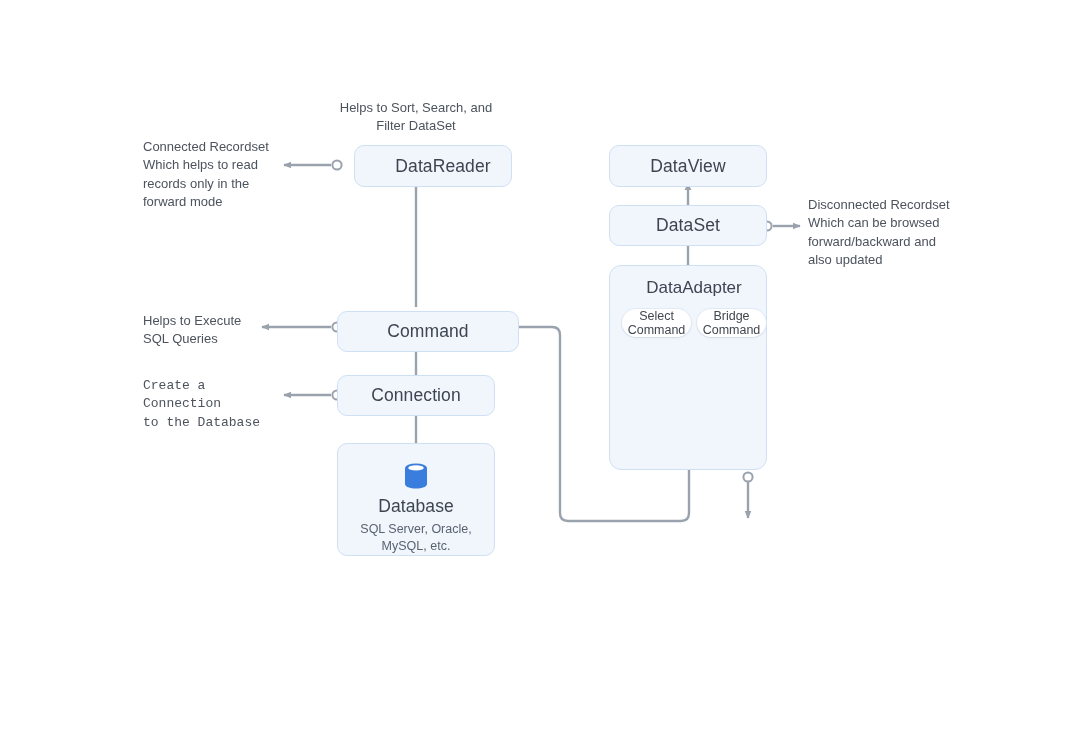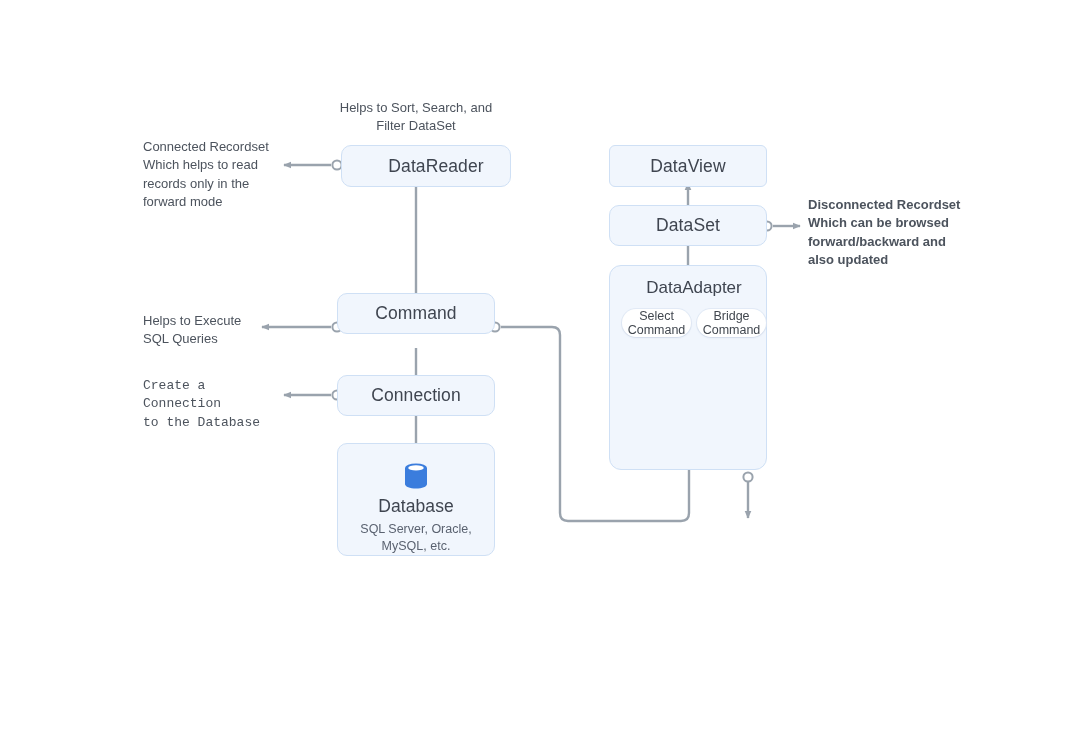--- a/index.html
+++ b/index.html
@@ -53,28 +53,28 @@
   }
   .node-sub {
     font-size: 12.5px;
     color: #5a6270;
     text-align: center;
     line-height: 1.35;
     margin-top: 4px;
   }
 
   
-  #node-datareader  { left: 341px; top: 145px; width: 170px; height: 42px; padding-left: 20px; }
-  #node-command     { left: 337px; top: 293px; width: 158px; height: 41px; }
+  #node-datareader  { left: 354px; top: 145px; width: 158px; height: 42px; padding-left: 20px; }
+  #node-command     { left: 337px; top: 311px; width: 182px; height: 41px; }
   #node-connection  { left: 337px; top: 375px; width: 158px; height: 41px; }
   #node-database    {
     left: 337px; top: 443px; width: 158px; height: 113px;
     justify-content: flex-start; padding-top: 18px;
   }
-  #node-dataview    { left: 609px; top: 145px; width: 158px; height: 42px; border-radius: 6px; }
+  #node-dataview    { left: 609px; top: 145px; width: 158px; height: 42px; }
   #node-dataset     { left: 609px; top: 205px; width: 158px; height: 41px; align-items: center; }
   #node-adapter     {
     left: 609px; top: 265px; width: 158px; height: 205px;
     justify-content: flex-start; padding-top: 12px; border-radius: 12px; padding-left: 12px;
   }
 
   
   .db-icon { width: 36px; height: 38px; display:block; margin-bottom: 6px; }
 
   
@@ -108,21 +108,21 @@
     position: absolute;
     font-size: 13px;
     line-height: 1.42;
     color: #4c535d;
     z-index: 3;
     white-space: pre-line;
   }
   #note-datareader  { left: 143px; top: 138px; width: 135px; text-align: left; }
   #note-command     { left: 143px; top: 312px; width: 135px; text-align: left; }
   #note-connection  { left: 143px; top: 377px; width: 135px; text-align: left; font-family: Liberation Mono, monospace; }
-  #note-dataset     { left: 808px; top: 196px; width: 160px; text-align: left; font-weight: bold; }
+  #note-dataset     { left: 808px; top: 196px; width: 160px; text-align: left; }
   #note-bridge      { left: 744px; top: 530px; width: 130px; text-align: left; }
   #note-datareader-top {
     left: 330px; top: 99px; width: 172px; text-align: center;
   }
 </style>
 </head>
 <body>
 
 <div id="canvas">
 

